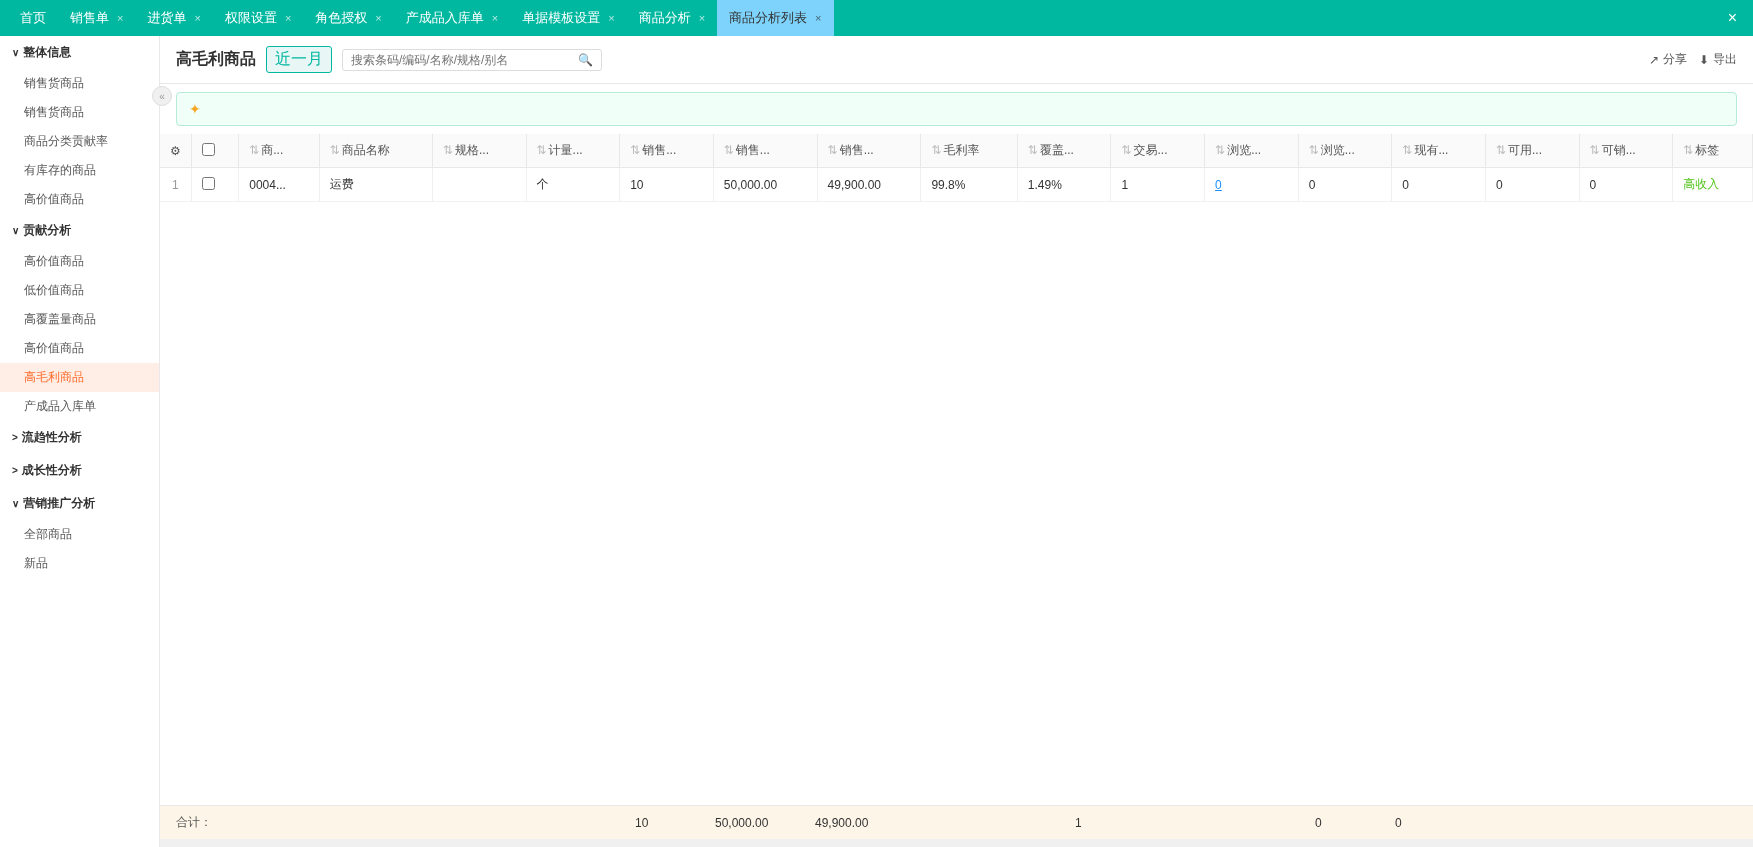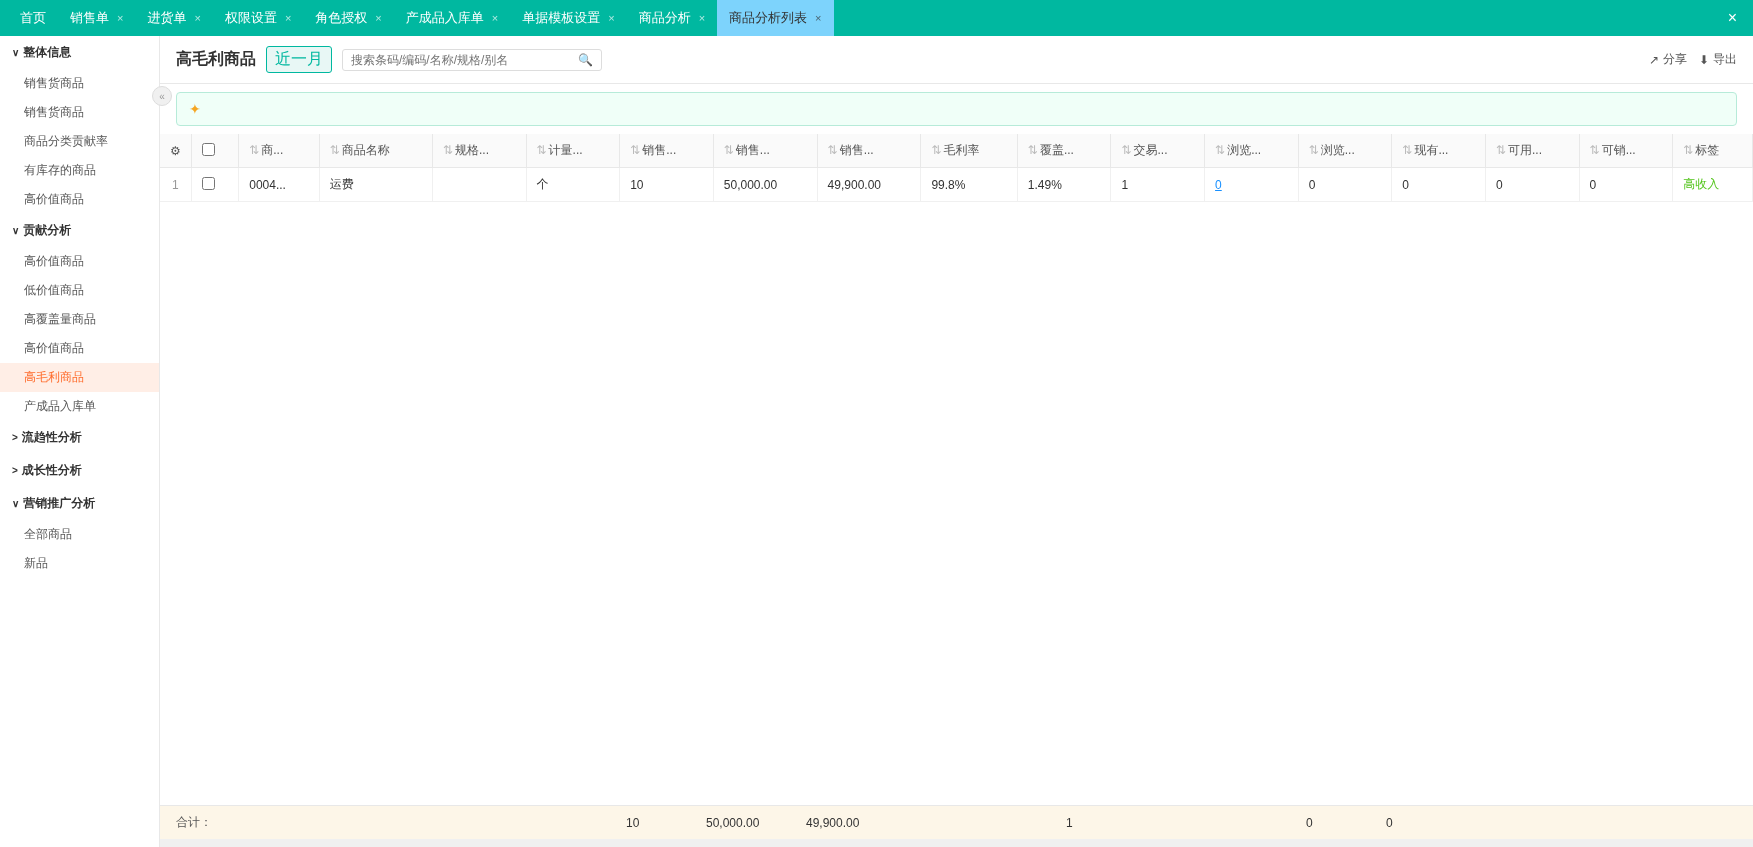--- a/index.html
+++ b/index.html
@@ -197,21 +197,21 @@
     .row-num { text-align: center; color: #999; width: 30px; }
     .link-blue { color: #1890ff; text-decoration: underline; cursor: pointer; }
 
     
     .footer-summary {
       background: #fdf6e8;
       border-top: 1px solid #e8e8e8;
       padding: 8px 16px;
       display: flex;
       align-items: center;
-      gap: 0;
+      gap: 9px;
       flex-shrink: 0;
       font-size: 12px;
     }
     .summary-label {
       color: #555;
       margin-right: 20px;
       min-width: 60px;
     }
     .summary-cell {
       padding: 0 10px;

